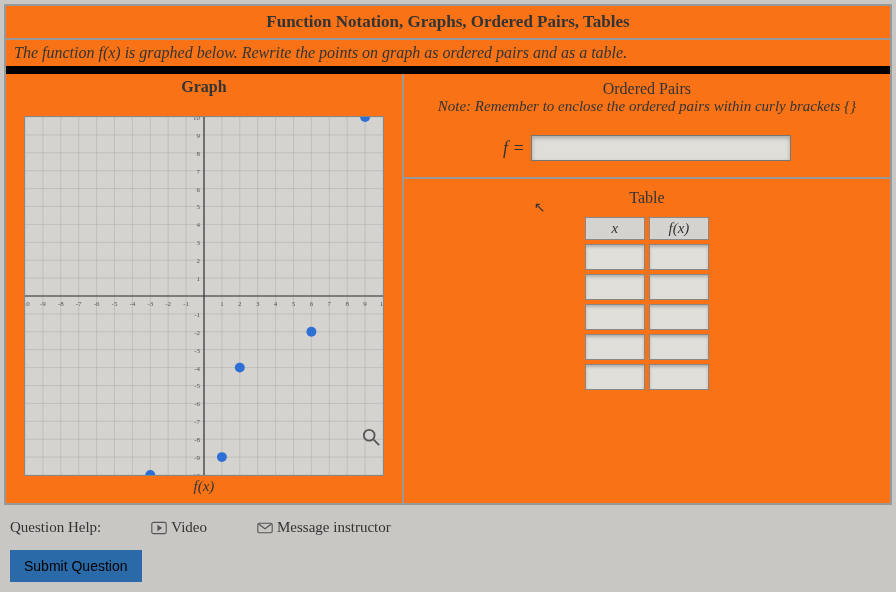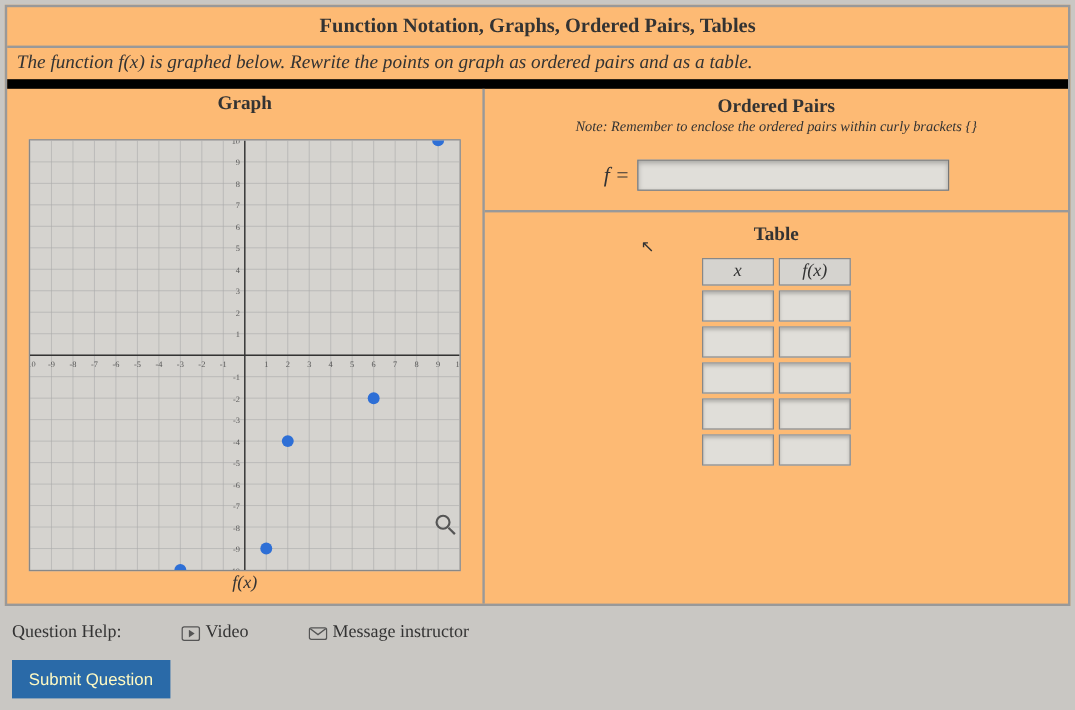--- a/index.html
+++ b/index.html
@@ -9,21 +9,21 @@
     font-family: Georgia, 'Times New Roman', serif;
     background: #c9c7c3;
     width: 896px;
     height: 592px;
     overflow: hidden;
     color: #333;
   }
   .container {
     border: 2px solid #999;
     margin: 4px;
-    background: #fdba74;
+    background: #f97316;
   }
   .title-row {
     text-align: center;
     font-weight: bold;
     font-size: 17px;
     padding: 6px;
     border-bottom: 2px solid #999;
   }
   .instruction-row {
     font-style: italic;
@@ -38,22 +38,22 @@
     padding: 4px 8px 8px 8px;
     text-align: center;
   }
   .right-col { width: 55%; display: flex; flex-direction: column; }
   .pairs-sec {
     border-bottom: 2px solid #999;
     padding: 6px 10px 16px 10px;
     text-align: center;
   }
   .table-sec { padding: 10px; text-align: center; }
-  .sec-title { font-weight: bold; font-size: 16px; }
-  .note { font-style: italic; font-size: 12px; }
+  .sec-title { font-weight: normal; font-size: 16px; }
+  .note { font-style: italic; font-size: 15px; }
   .f-equals { display: flex; align-items: center; justify-content: center; gap: 6px; margin-top: 20px; }
   .f-input {
     width: 260px; height: 26px;
     background: #e0ded9;
     border: 1px solid #777;
     box-shadow: inset 0 2px 4px rgba(0,0,0,.25);
   }
   .graph-title { font-weight: bold; font-size: 16px; margin-bottom: 20px; }
   .graph-wrap { position: relative; width: 360px; height: 360px; margin: 0 auto; }
   svg.graph-svg { background: #d5d3cf; border: 1px solid #888; }
@@ -69,21 +69,21 @@
   .cell-input {
     width: 60px; height: 26px;
     background: #e0ded9;
     border: 1px solid #888;
     box-shadow: inset 0 2px 3px rgba(0,0,0,.2);
   }
   .help-row { padding: 10px 10px 4px 10px; font-size: 15px; display: flex; align-items: center; gap: 26px; }
   .help-btn { display: inline-flex; align-items: center; gap: 4px; color: #333; cursor: pointer; padding-left: 24px; }
   .help-btn svg { width: 16px; height: 14px; }
   .submit-btn {
-    background: #2a6aa8; color: #fef9c3;
+    background: #2a6aa8; color: #000000;
     border: none; padding: 8px 14px;
     font-size: 14px; margin: 10px 0 0 10px;
     cursor: pointer;
   }
   .mag {
     position: absolute; right: 4px; bottom: 30px;
     width: 18px; height: 18px; cursor: pointer;
   }
   .cursor-arrow { position: absolute; font-size: 14px; }
 </style>

